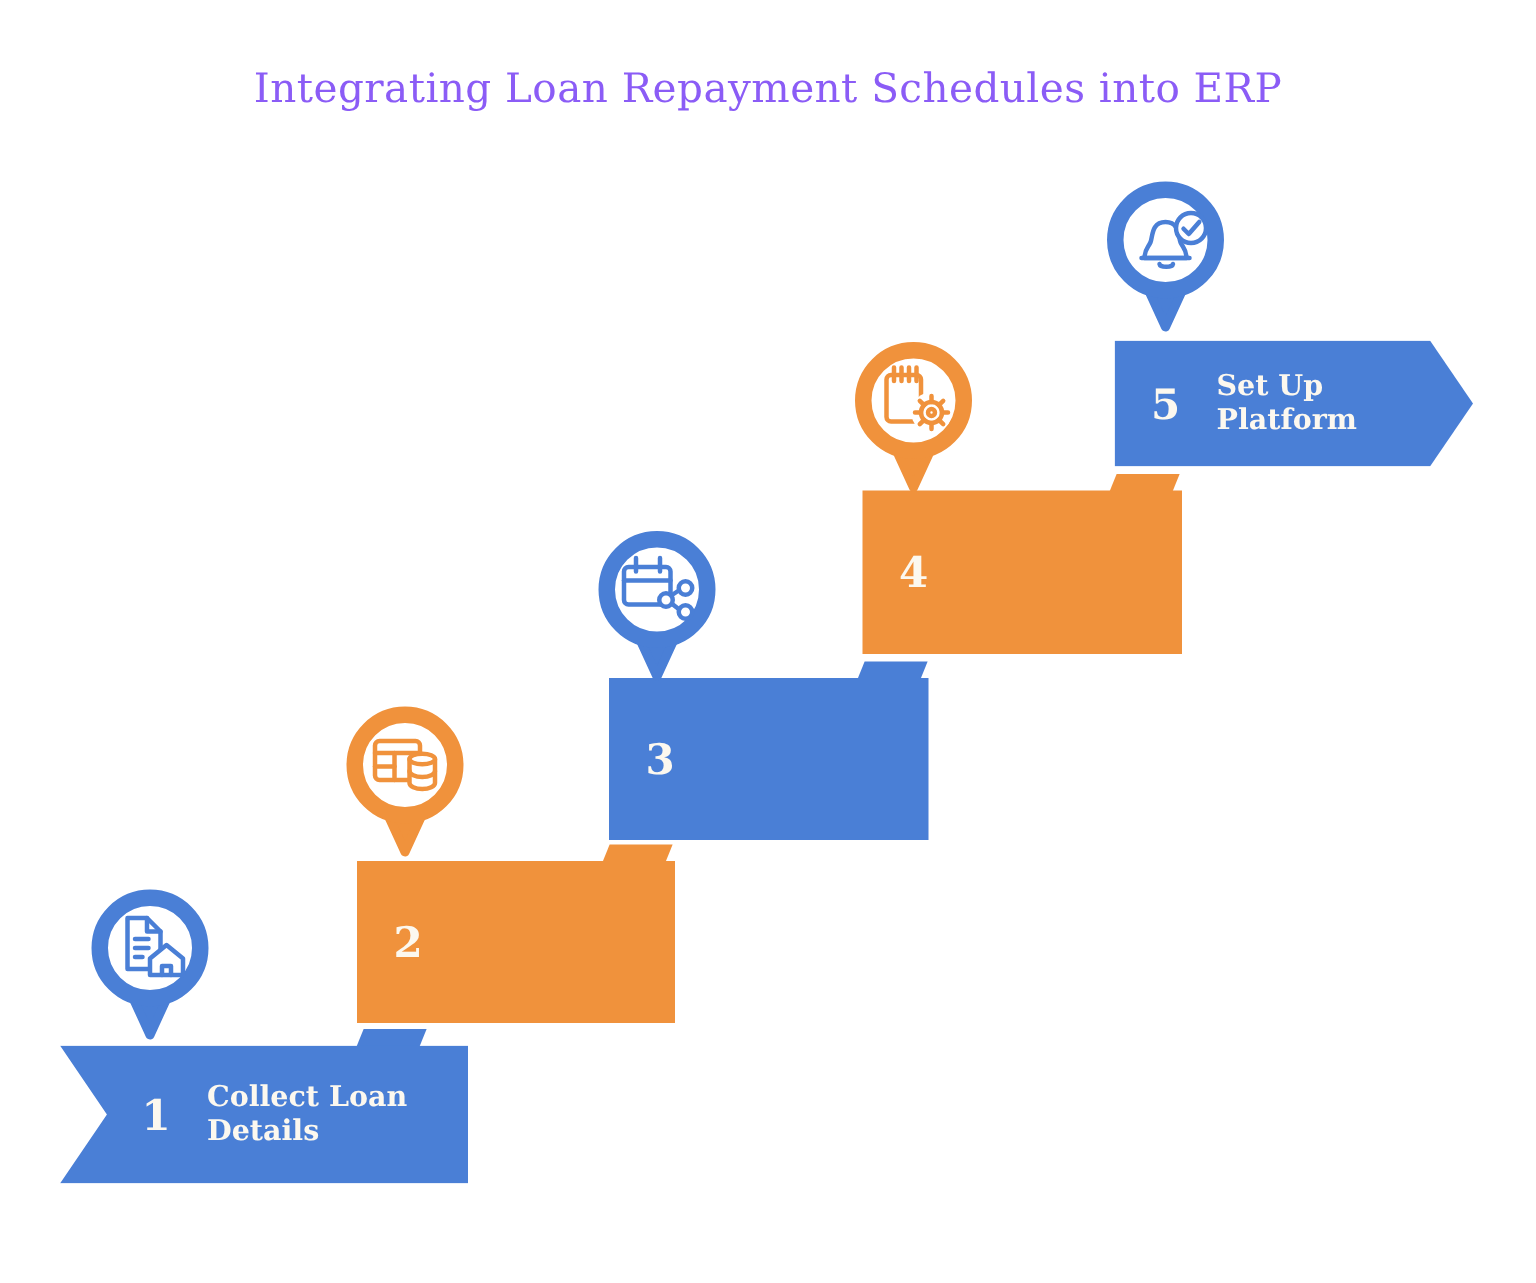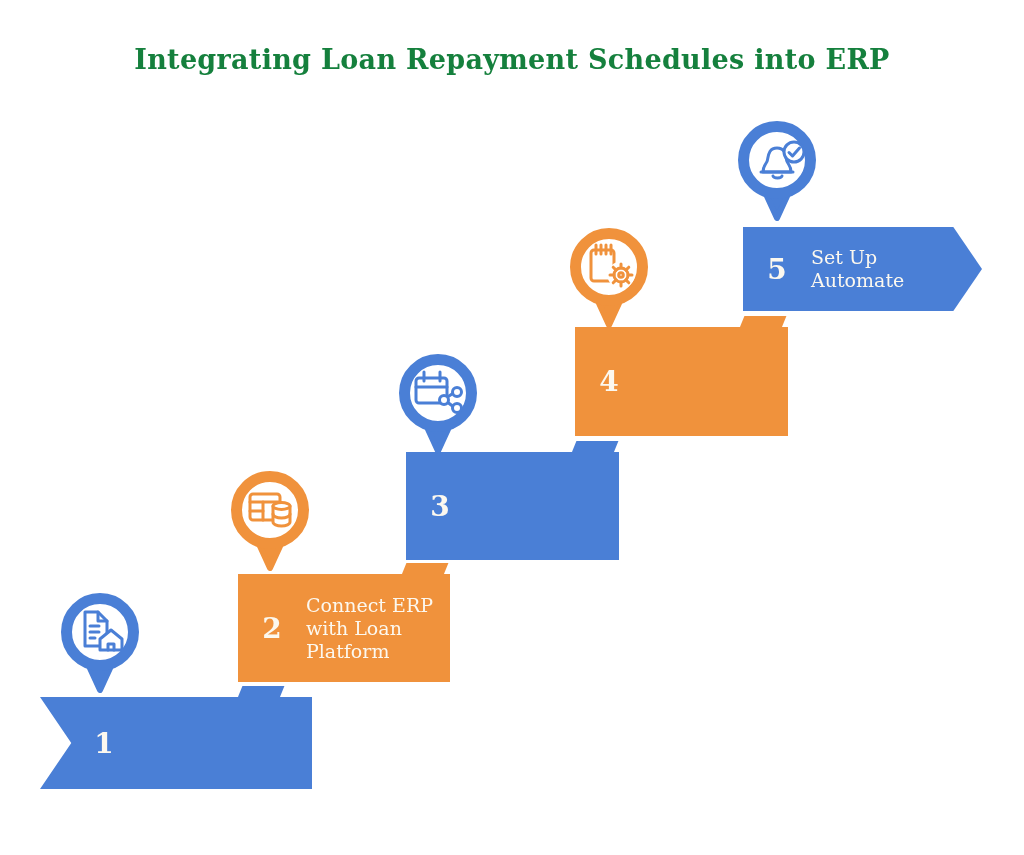--- a/index.html
+++ b/index.html
@@ -2,31 +2,31 @@
 <html><head>
 <meta charset="utf-8">
 <style>
   html,body { margin:0; padding:0; background:#ffffff; }
   .canvas {
     position:relative; width:1024px; height:855px; background:#ffffff;
     font-family:"DejaVu Serif","Liberation Serif",serif; overflow:hidden;
   }
   .title {
     position:absolute; top:44px; left:0; width:100%; margin:0;
-    text-align:center; font-size:27px; font-weight:bold; color:#15803d;
+    text-align:center; font-size:27px; font-weight:normal; color:#8b5cf6;
     letter-spacing:.3px;
   }
   .box {
     position:absolute; display:flex; align-items:center;
     color:#fcf8ef; z-index:2;
   }
   .blue   { background:#4a7fd6; }
   .orange { background:#f0923c; }
   .num  { flex:0 0 auto; width:68px; text-align:center; font-size:28px; font-weight:bold; }
-  .lbl  { font-size:19px; font-weight:normal; line-height:23px; }
+  .lbl  { font-size:19px; font-weight:bold; line-height:23px; }
   .b1 { left:40px;  top:697px; width:242px; height:92px;  padding-left:30px;
         clip-path:polygon(0 0,100% 0,100% 100%,0 100%,11.5% 50%); }
   .b2 { left:238px; top:574px; width:212px; height:108px; }
   .b3 { left:406px; top:452px; width:213px; height:108px; }
   .b4 { left:575px; top:327px; width:213px; height:109px; }
   .b5 { left:743px; top:227px; width:239px; height:84px;
         clip-path:polygon(0 0,88% 0,100% 50%,88% 100%,0 100%); }
   .flap {
     position:absolute; width:42px; height:12px;
     transform:skewX(-22deg); z-index:1;
@@ -56,43 +56,42 @@
       <path d="M30,25 v34 h22 v-25 l-9,-9 z"></path>
       <path d="M43,25 v9 h9"></path>
       <path d="M35,39 h9 M35,45 h9 M35,51 h5"></path>
       <path d="M45,52 l11,-9 11,9 v11 h-22 z" fill="#ffffff"></path>
       <path d="M53,63 v-6 h6 v6"></path>
     </g>
   </svg>
   <div class="flap f1 blue"></div>
   <div class="box b1 blue">
     <div class="num">1</div>
+    <div class="lbl">
+      <div>Collect Loan</div>
+      <div>Details</div>
+    </div>
   </div>
 
   <svg class="pin p2" viewBox="0 0 90 112">
     <polygon points="28,66 62,66 45,103" fill="#f0923c" stroke="#f0923c" stroke-width="6" stroke-linejoin="round"></polygon>
     <circle cx="45" cy="45" r="33.5" fill="#ffffff" stroke="#f0923c" stroke-width="11"></circle>
     <g fill="none" stroke="#f0923c" stroke-width="3" stroke-linecap="round" stroke-linejoin="round">
       <rect x="25" y="29" width="30" height="26" rx="3"></rect>
       <path d="M25,37 h30"></path>
       <path d="M38,37 v18"></path>
       <path d="M25,46 h13"></path>
       <path d="M48,41 v16 c0,2.2 3.8,4 8.5,4 s8.5,-1.8 8.5,-4 v-16" fill="#ffffff"></path>
       <ellipse cx="56.5" cy="41" rx="8.5" ry="3.5" fill="#ffffff"></ellipse>
       <path d="M48,49 c0,2.2 3.8,4 8.5,4 s8.5,-1.8 8.5,-4"></path>
     </g>
   </svg>
   <div class="flap f2 orange"></div>
   <div class="box b2 orange">
     <div class="num">2</div>
-    <div class="lbl">
-      <div>Connect ERP</div>
-      <div>with Loan</div>
-      <div>Platform</div>
-    </div>
   </div>
 
   <svg class="pin p3" viewBox="0 0 90 112">
     <polygon points="28,66 62,66 45,103" fill="#4a7fd6" stroke="#4a7fd6" stroke-width="6" stroke-linejoin="round"></polygon>
     <circle cx="45" cy="45" r="33.5" fill="#ffffff" stroke="#4a7fd6" stroke-width="11"></circle>
     <g fill="none" stroke="#4a7fd6" stroke-width="3" stroke-linecap="round" stroke-linejoin="round">
       <rect x="23" y="30" width="31" height="25" rx="3"></rect>
       <path d="M31,24 v9 M47,24 v9"></path>
       <path d="M23,39 h31"></path>
       <path d="M53,50 l9,-6 M53,53 l9,7"></path>
@@ -131,17 +130,17 @@
       <path d="M29,57 h32"></path>
       <path d="M41,61 c0.5,2.5 8.5,2.5 9,0"></path>
       <circle cx="62" cy="37" r="10" fill="#ffffff"></circle>
       <path d="M57,37.5 l3.5,3.5 7,-8"></path>
     </g>
   </svg>
   <div class="box b5 blue">
     <div class="num">5</div>
     <div class="lbl">
       <div>Set Up</div>
-      <div>Automate</div>
+      <div>Platform</div>
     </div>
   </div>
 
 </div>
 
 </body></html>

